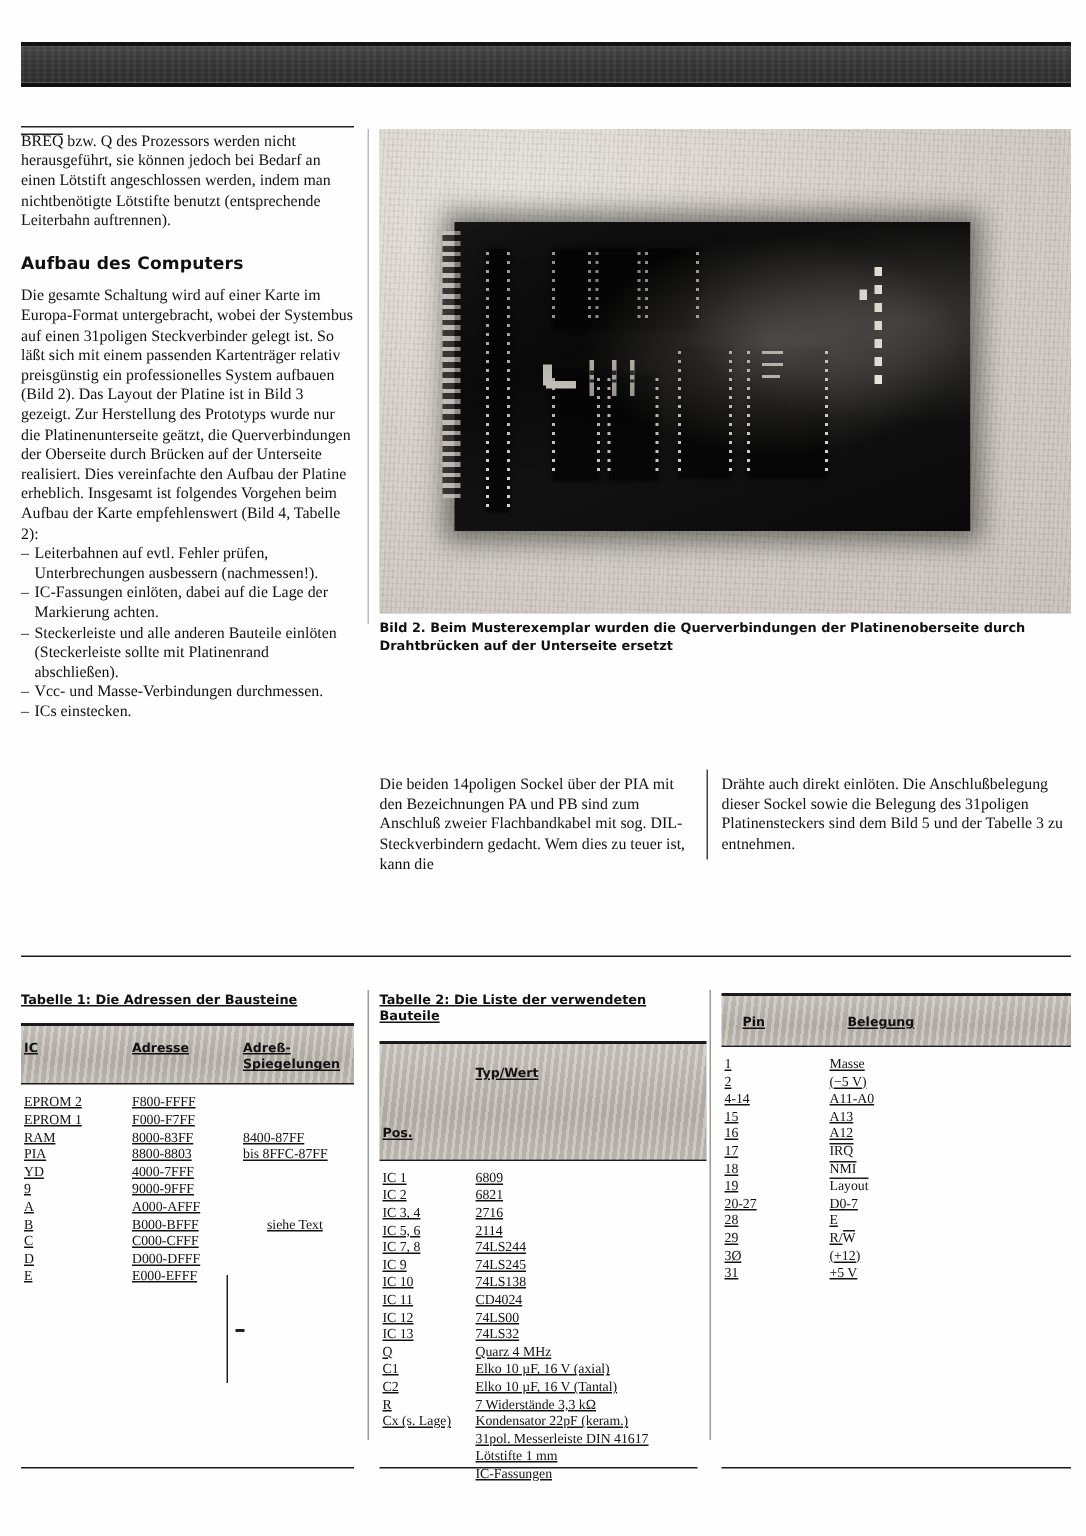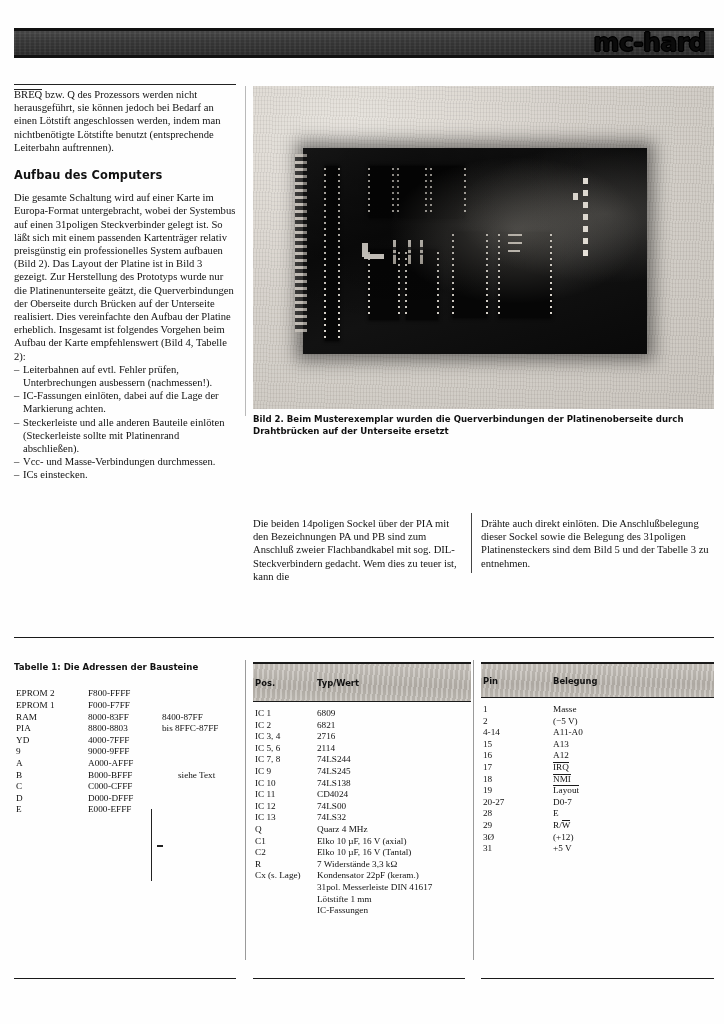--- a/index.html
+++ b/index.html
@@ -197,20 +197,21 @@
   }
 
   
   .tables-toprule {
     position:absolute; left:14px; top:637px; width:700px;
     border-top: 1.4px solid #1a1a1a;
   }
   .tbl {
     position: absolute;
     font-size: 9.2px;
+    text-decoration: underline;
   }
   .tbl-title {
     font-family:"DejaVu Sans", sans-serif;
     font-weight:700;
     font-size:8.6px;
     line-height:11.4px;
     margin-bottom: 9px;
   }
   .tbl-head {
     background: linear-gradient(180deg,#c9c4bd,#b6b1aa 60%, #c2bdb6);
@@ -282,21 +283,20 @@
   .footer-issue { font-size:10.5px; }
   .footer-page { font-size:11px; }
 </style>
 </head>
 <body>
 
 <div class="page">
 
   <div class="masthead">
     <div class="masthead-noise"></div>
-    <div class="masthead-title">mc-hard</div>
   </div>
 
   <div class="rule-top-left"></div>
   <div class="col-left">
     <p class="para-lead"><span class="overline">BREQ</span><span> bzw. Q des Prozessors werden nicht herausgeführt, sie können jedoch bei Bedarf an einen Lötstift angeschlossen werden, indem man nichtbenötigte Lötstifte benutzt (entsprechende Leiterbahn auftrennen).</span></p>
 
     <h2 class="section-head">Aufbau des Computers</h2>
 
     <p>Die gesamte Schaltung wird auf einer Karte im Europa-Format untergebracht, wobei der Systembus auf einen 31poligen Steckverbinder gelegt ist. So läßt sich mit einem passenden Kartenträger relativ preisgünstig ein professionelles System aufbauen (Bild 2). Das Layout der Platine ist in Bild 3 gezeigt. Zur Herstellung des Prototyps wurde nur die Platinenunterseite geätzt, die Querverbindungen der Oberseite durch Brücken auf der Unterseite realisiert. Dies vereinfachte den Aufbau der Platine erheblich. Insgesamt ist folgendes Vorgehen beim Aufbau der Karte empfehlenswert (Bild 4, Tabelle 2):</p>
 
@@ -371,20 +371,30 @@
   <div class="photo-caption">Bild 2. Beim Musterexemplar wurden die Querverbindungen der Platinenoberseite durch Drahtbrücken auf der Unterseite ersetzt</div>
 
   <div class="vdiv-mid"></div>
   <div class="col-mid">Die beiden 14poligen Sockel über der PIA mit den Bezeichnungen PA und PB sind zum Anschluß zweier Flachbandkabel mit sog. DIL-Steckverbindern gedacht. Wem dies zu teuer ist, kann die</div>
   <div class="col-right">Drähte auch direkt einlöten. Die Anschlußbelegung dieser Sockel sowie die Belegung des 31poligen Platinensteckers sind dem Bild 5 und der Tabelle 3 zu entnehmen.</div>
 
   <div class="tables-toprule"></div>
 
   <div class="tbl" style="left:14px; top:662px; width:222px;">
     <div class="tbl-title">Tabelle 1: Die Adressen der Bausteine</div>
+    <div class="tbl-head">
+      <div class="hrow">
+        <div class="c1" style="width:72px; padding-left:2px;">IC</div>
+        <div class="c2" style="width:74px;">Adresse</div>
+        <div class="c3">
+          <span>Adreß-</span><br>
+          <span>Spiegelungen</span>
+        </div>
+      </div>
+    </div>
     <div class="tbl-body" style="position:relative;">
       <div class="row">
           <div class="c1" style="width:72px; padding-left:2px;">EPROM 2</div>
           <div class="c2" style="width:74px;">F800-FFFF</div>
           <div class="c3"></div>
         </div>
       <div class="row">
           <div class="c1" style="width:72px; padding-left:2px;">EPROM 1</div>
           <div class="c2" style="width:74px;">F000-F7FF</div>
           <div class="c3"></div>
@@ -435,23 +445,24 @@
           <div class="c3"></div>
         </div>
       <div class="brace">
           <div class="tick"></div>
         </div>
     </div>
   </div>
 
   <div class="tbl-vdiv" style="left:245px; top:660px; height:300px;"></div>
   <div class="tbl" style="left:253px; top:662px; width:218px;">
+    <div class="tbl-title">Tabelle 2: Die Liste der verwendeten Bauteile</div>
     <div class="tbl-head">
       <div class="hrow" style="padding:14px 0 12px 0;">
-        <div class="c1" style="width:62px; padding-left:2px;">Pos.</div>
+        <div class="c1" style="width:62px; padding-left:2px;margin-top:40px;">Pos.</div>
         <div class="c3">Typ/Wert</div>
       </div>
     </div>
     <div class="tbl-body">
       <div class="row">
           <div class="c1" style="width:62px; padding-left:2px;">IC 1</div>
           <div class="c3">6809</div>
         </div>
       <div class="row">
           <div class="c1" style="width:62px; padding-left:2px;">IC 2</div>
@@ -521,21 +532,21 @@
           <div class="c1" style="width:62px; padding-left:2px;"></div>
           <div class="c3">IC-Fassungen</div>
         </div>
     </div>
   </div>
 
   <div class="tbl-vdiv" style="left:473px; top:660px; height:300px;"></div>
   <div class="tbl" style="left:481px; top:662px; width:233px;">
     <div class="tbl-head">
       <div class="hrow" style="padding:12px 0 10px 0;">
-        <div class="c1" style="width:70px; padding-left:2px;">Pin</div>
+        <div class="c1" style="width:70px; padding-left:14px;">Pin</div>
         <div class="c3">Belegung</div>
       </div>
     </div>
     <div class="tbl-body">
       <div class="row">
           <div class="c1" style="width:70px; padding-left:2px;">1</div>
           <div class="c3"><span>Masse</span></div>
         </div>
       <div class="row">
           <div class="c1" style="width:70px; padding-left:2px;">2</div>

